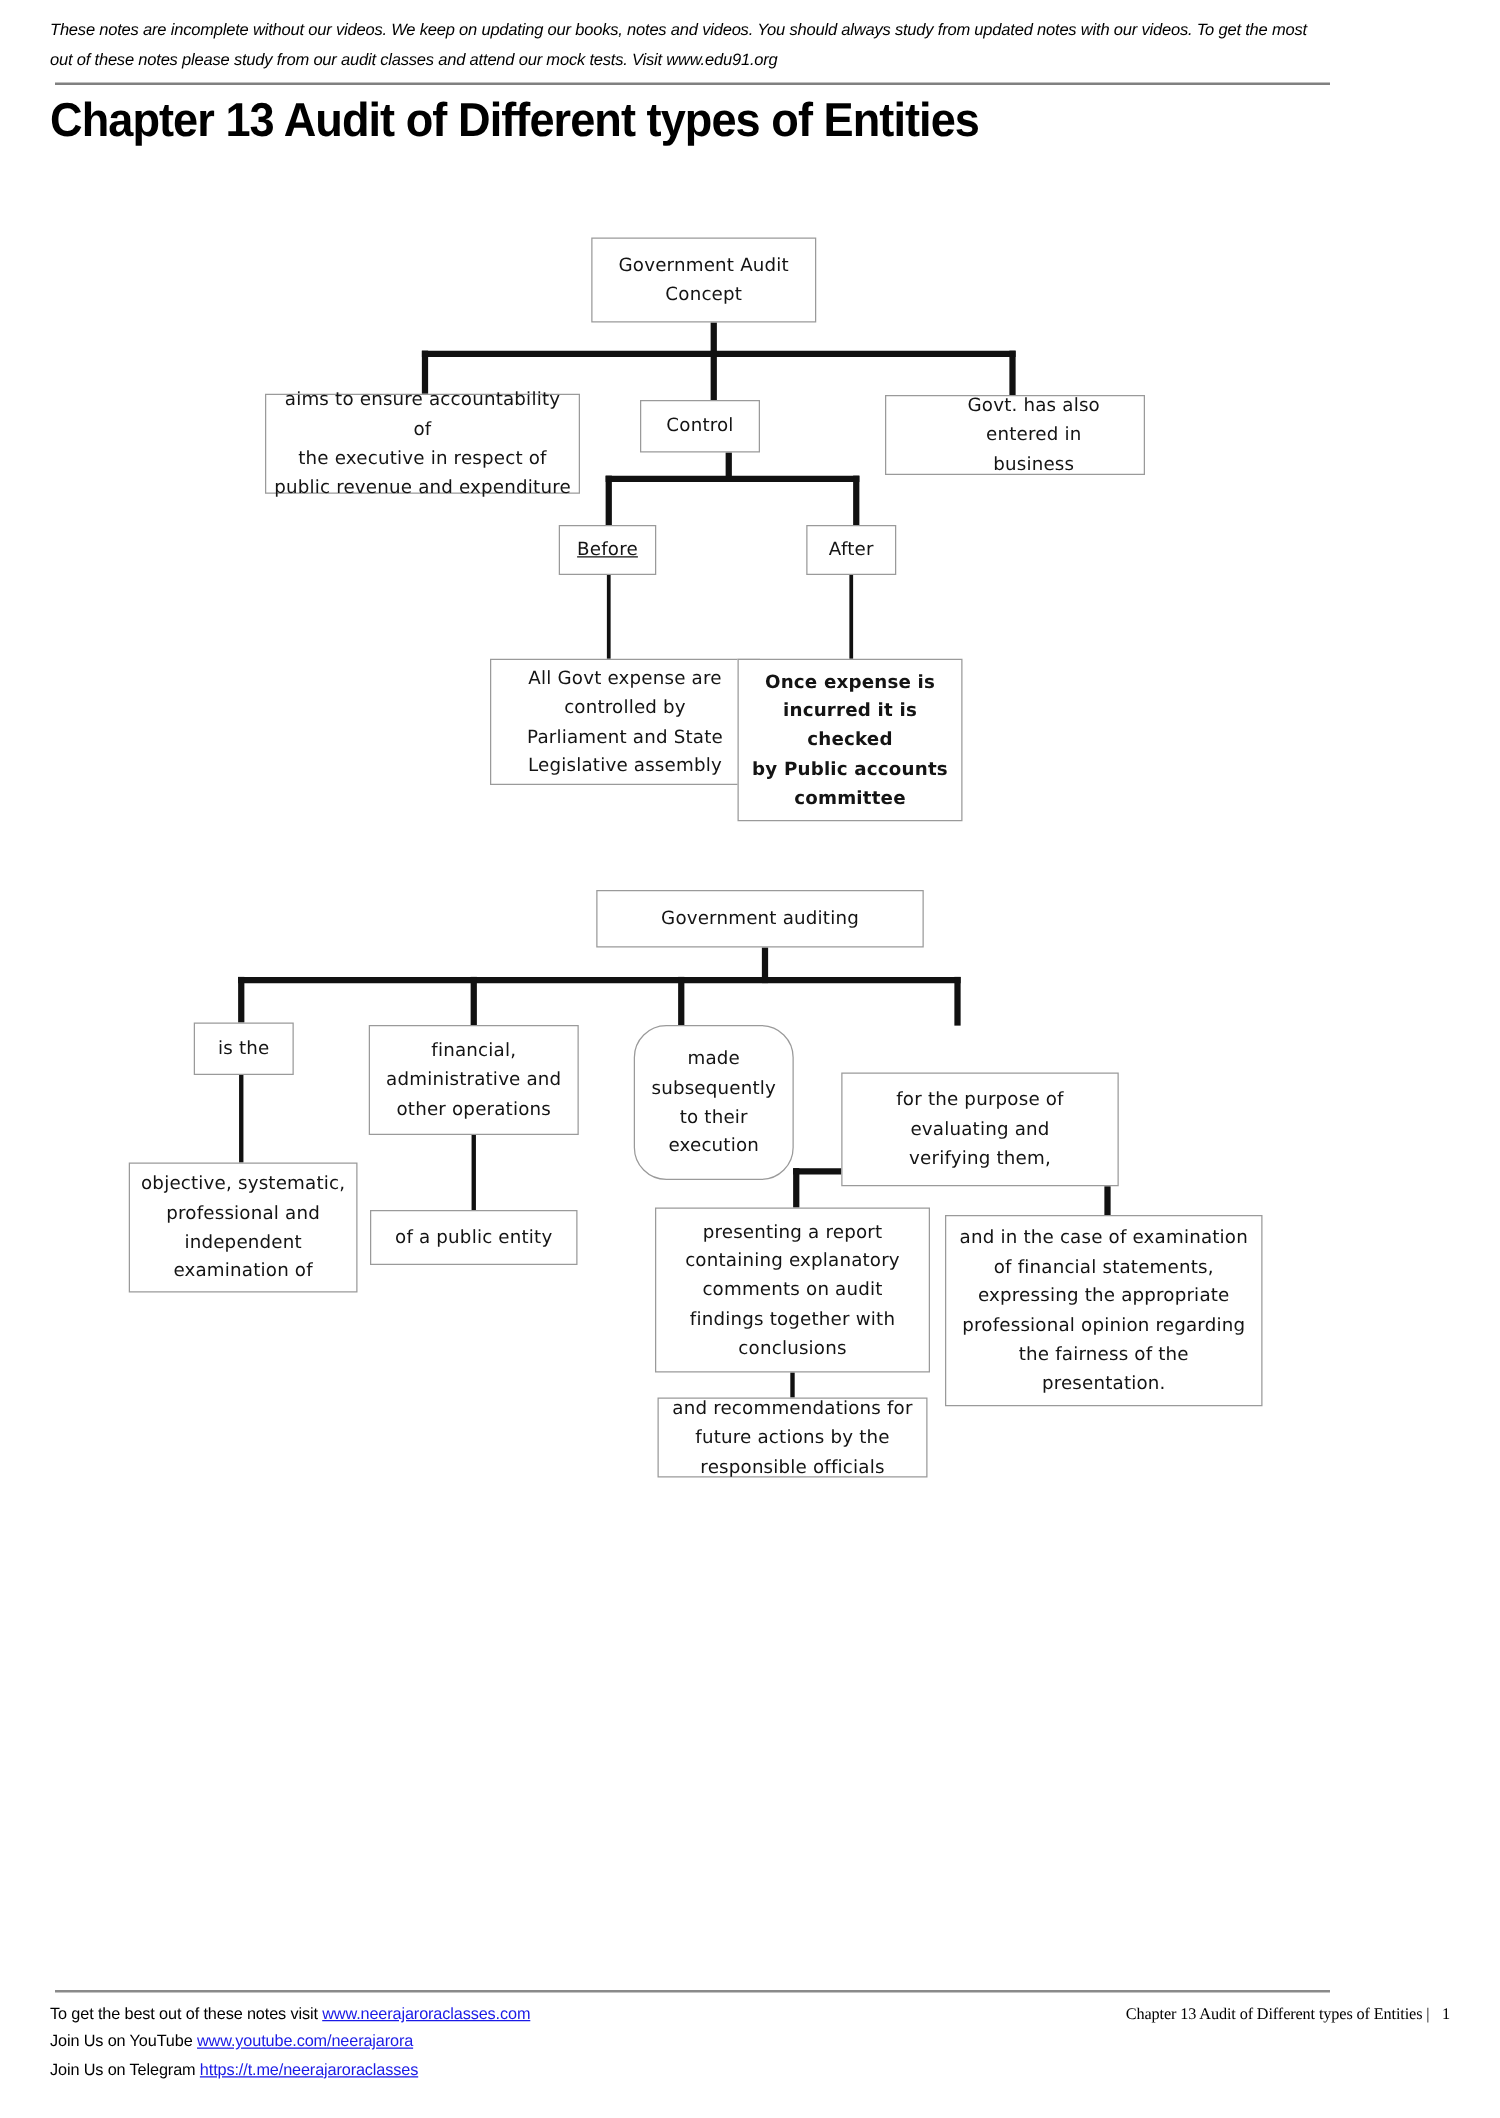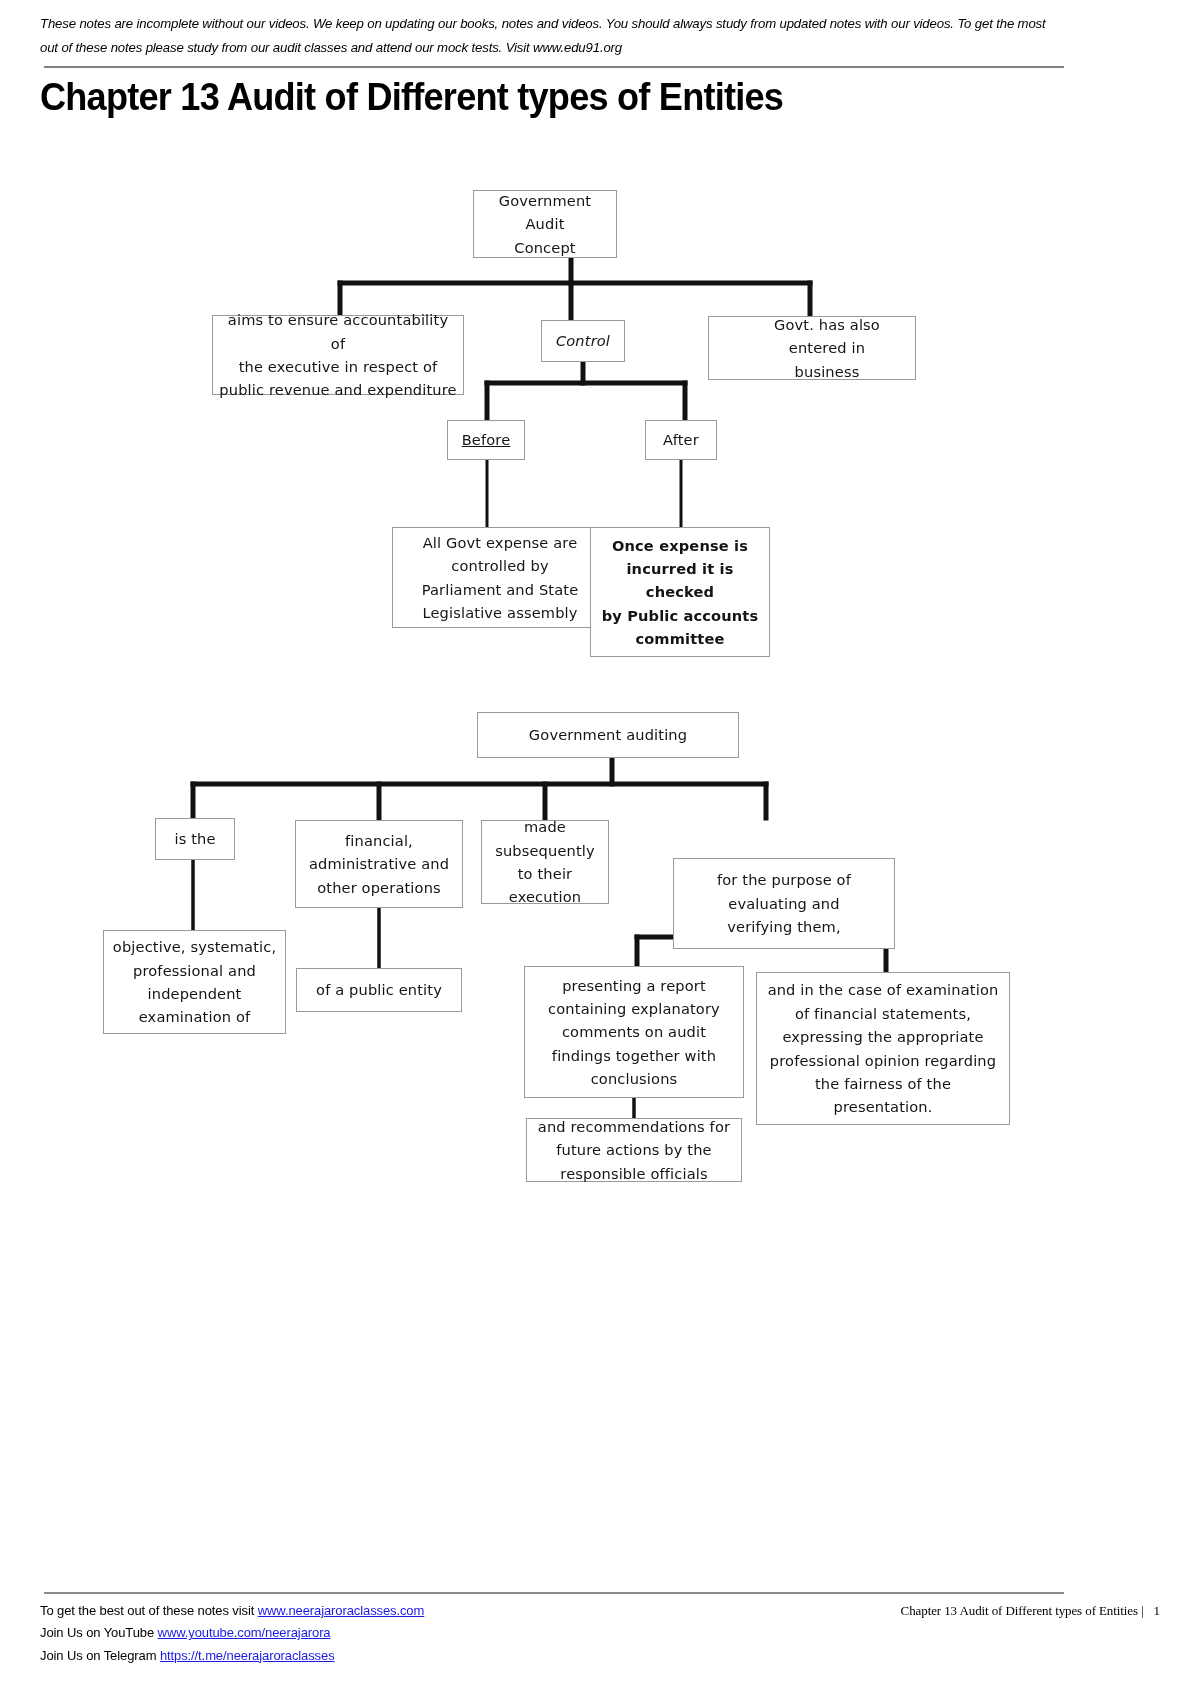--- a/index.html
+++ b/index.html
@@ -161,32 +161,32 @@
     <g fill="none" stroke="#111111" stroke-width="3.5" stroke-linecap="square">
 
       <path d="M 193 860 L 193 930"></path>
 
       <path d="M 379 908 L 379 968"></path>
 
       <path d="M 634 1098 L 634 1118"></path>
     </g>
   </svg>
 
-  <div class="node" style="left:473px; top:190px; width:144px; height:68px;">
+  <div class="node" style="left:473px; top:190px; width:180px; height:68px;">
     <span>Government Audit
 Concept</span>
   </div>
 
   <div class="node" style="left:212px; top:315px; width:252px; height:80px;">
     <span>aims to ensure accountability of
 the executive in respect of
 public revenue and expenditure</span>
   </div>
 
-  <div class="node" style="left:541px; top:320px; width:84px; height:42px;font-style:italic;">
+  <div class="node" style="left:512px; top:320px; width:96px; height:42px;">
     <span>Control</span>
   </div>
 
   <div class="node" style="left:708px; top:316px; width:208px; height:64px;padding-left:36px;">
     <span>Govt. has also entered in
 business</span>
   </div>
 
   <div class="node" style="left:447px; top:420px; width:78px; height:40px;text-decoration:underline;">
     <span>Before</span>
@@ -217,21 +217,21 @@
   <div class="node" style="left:155px; top:818px; width:80px; height:42px;">
     <span>is the</span>
   </div>
 
   <div class="node" style="left:295px; top:820px; width:168px; height:88px;">
     <span>financial,
 administrative and
 other operations</span>
   </div>
 
-  <div class="node" style="left:481px; top:820px; width:128px; height:84px;">
+  <div class="node" style="left:507px; top:820px; width:128px; height:124px;border-radius:26px;">
     <span>made
 subsequently
 to their
 execution</span>
   </div>
 
   <div class="node" style="left:673px; top:818px; width:222px; height:91px;margin-top:40px;">
     <span>for the purpose of
 evaluating and
 verifying them,</span>

